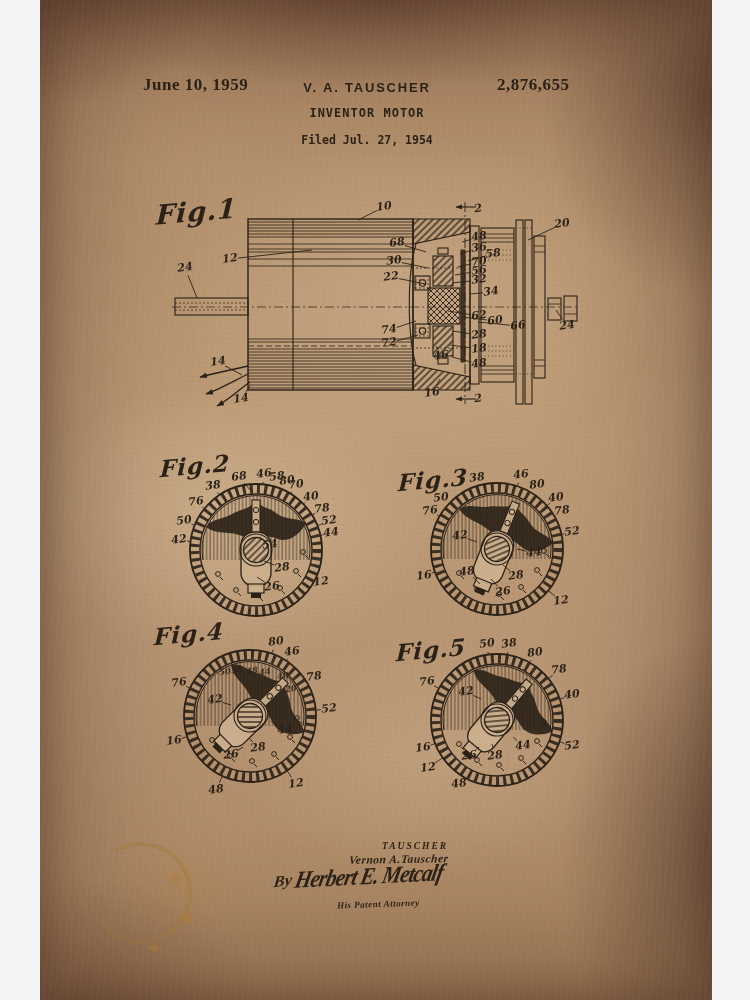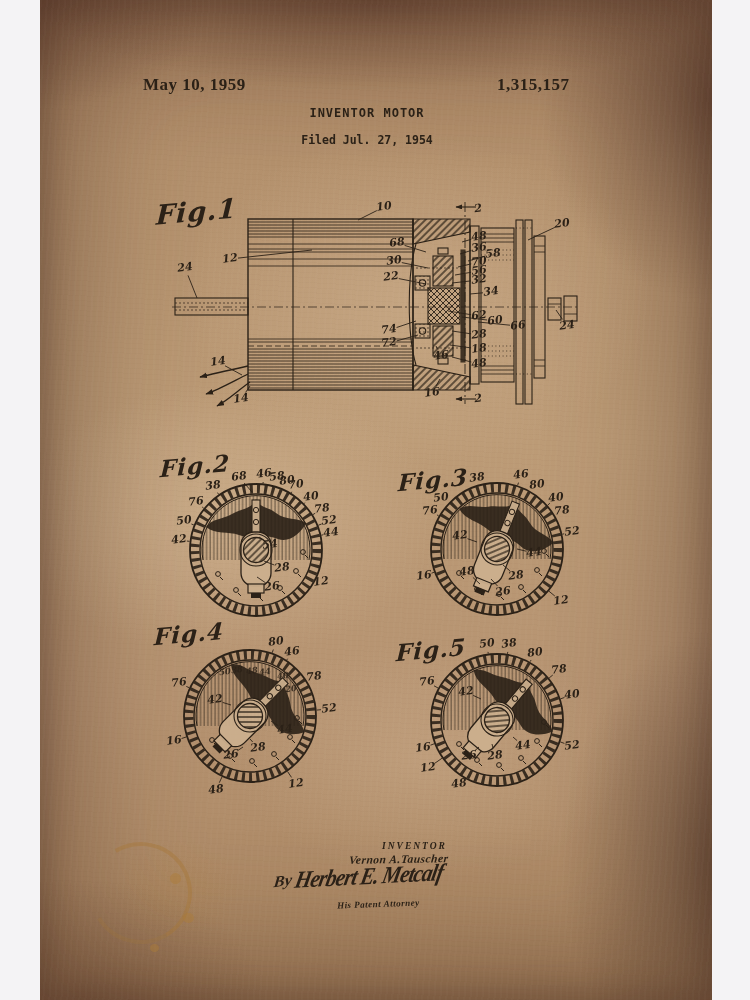--- a/index.html
+++ b/index.html
@@ -82,24 +82,25 @@
 <body>
 
 <div class="stage">
   <div class="paper"></div>
 
   <div class="abs stain"></div>
   <div class="abs blob b1"></div>
   <div class="abs blob b2"></div>
   <div class="abs blob b3"></div>
 
-  <div class="abs hdr-date">May 10, 1959</div>
+  <div class="abs hdr-date">June 10, 1959</div>
+  <div class="abs hdr-author">V. A. TAUSCHER</div>
   <div class="abs hdr-title">INVENTOR MOTOR</div>
   <div class="abs hdr-filed">Filed Jul. 27, 1954</div>
-  <div class="abs hdr-num">1,315,157</div>
+  <div class="abs hdr-num">2,876,655</div>
 
   <div class="abs figlabel fl1">Fig.1</div>
   <div class="abs figlabel fl2">Fig.2</div>
   <div class="abs figlabel fl3">Fig.3</div>
   <div class="abs figlabel fl4">Fig.4</div>
   <div class="abs figlabel fl5">Fig.5</div>
 
   <svg width="0" height="0" style="position:absolute">
     <defs>
       <pattern id="ph" patternUnits="userSpaceOnUse" width="5" height="5" patternTransform="rotate(45)">
@@ -410,18 +411,18 @@
       <span class="callout" style="left: 466px; top: 692px;">42</span>
       <span class="callout" style="left: 423px; top: 748px;">16</span>
       <span class="callout" style="left: 469px; top: 756px;">26</span>
       <span class="callout" style="left: 495px; top: 756px;">28</span>
       <span class="callout" style="left: 523px; top: 746px;">44</span>
       <span class="callout" style="left: 572px; top: 746px;">52</span>
       <span class="callout" style="left: 428px; top: 768px;">12</span>
       <span class="callout" style="left: 459px; top: 784px;">48</span>
     </div>
 
-  <div class="abs sig-cap">INVENTOR</div>
+  <div class="abs sig-cap">TAUSCHER</div>
   <div class="abs sig-name">Vernon A.Tauscher</div>
   <div class="abs sig-by">By</div>
   <div class="abs sig-att">Herbert E. Metcalf</div>
   <div class="abs sig-attcap">His Patent Attorney</div>
 </div>
 
 </body></html>

